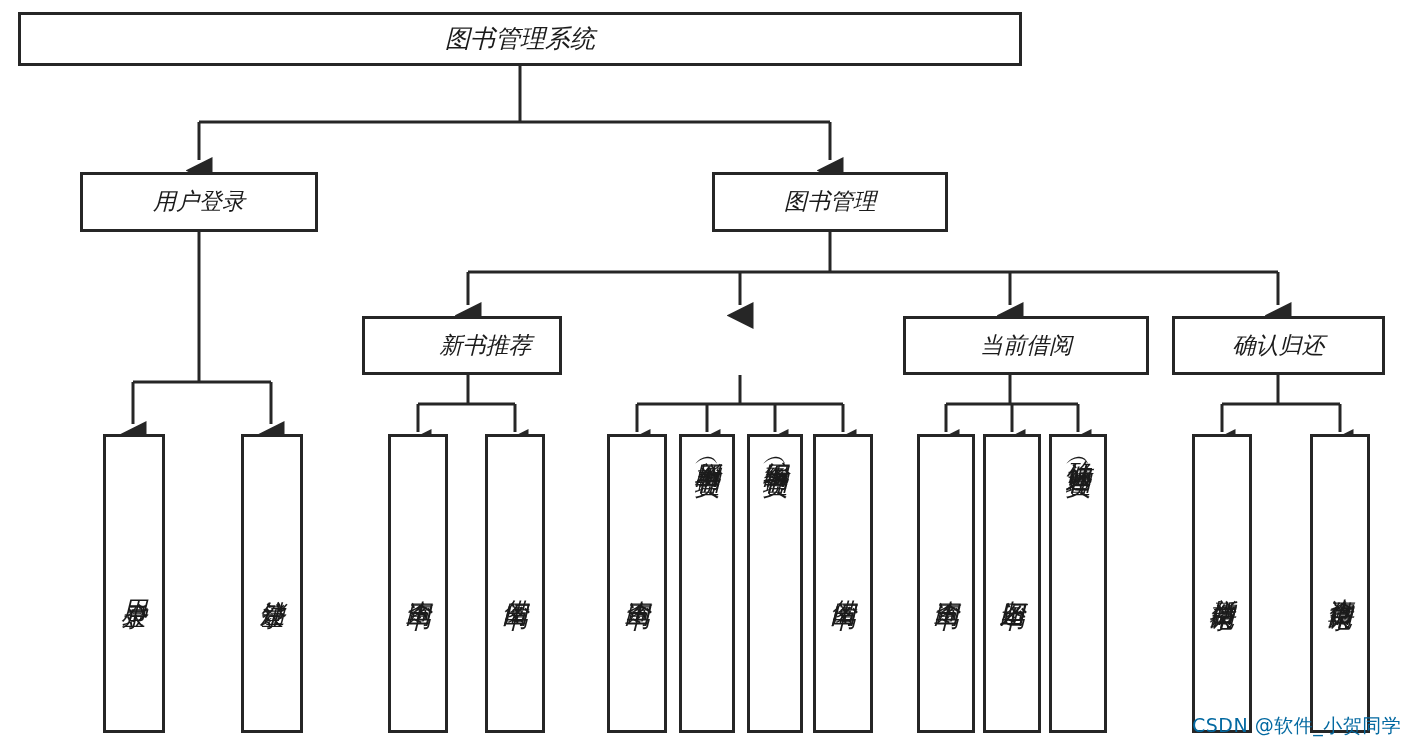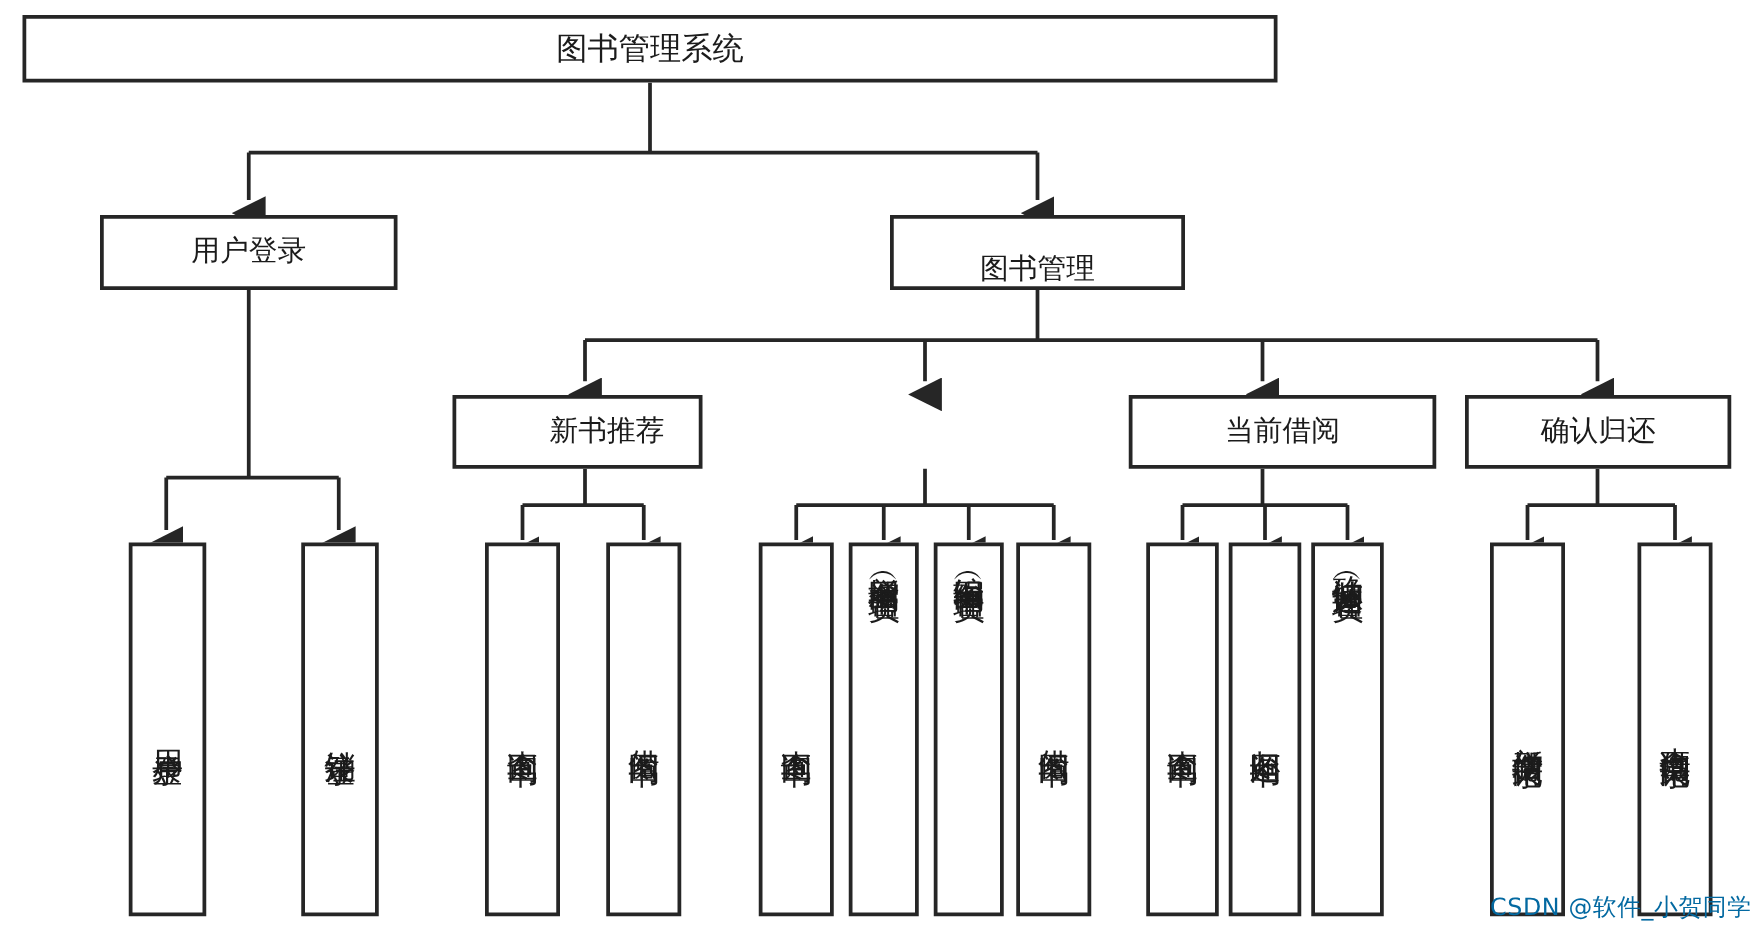--- a/index.html
+++ b/index.html
@@ -29,20 +29,21 @@
   .node {
     position: absolute;
     box-sizing: border-box;
     border: 3px solid #262626;
     background: #ffffff;
     display: flex;
     align-items: center;
     justify-content: center;
     color: #1b1b1b;
     line-height: 1.12;
+    font-style: italic;
   }
   .node .lbl {
     display: block;
     text-align: center;
     white-space: nowrap;
   }
   .node.root {
     border-width: 3px;
   }
   .node.root .lbl {
@@ -139,21 +140,21 @@
     </g>
   </svg>
 
   <div class="node root" style="left:18px; top:12px; width:1004px; height:54px;">
     <span class="lbl">图书管理系统</span>
   </div>
 
   <div class="node level2" style="left:80px; top:172px; width:238px; height:60px;">
     <span class="lbl">用户登录</span>
   </div>
-  <div class="node level2" style="left:712px; top:172px; width:236px; height:60px;align-items:flex-end;">
+  <div class="node level2" style="left:712px; top:172px; width:236px; height:60px;">
     <span class="lbl">图书管理</span>
   </div>
 
   <div class="node level3" style="left:362px; top:316px; width:200px; height:59px;padding-left:47px;">
     <span class="lbl">新书推荐</span>
   </div>
   <div class="node level3" style="left:903px; top:316px; width:246px; height:59px;">
     <span class="lbl">当前借阅</span>
   </div>
   <div class="node level3" style="left:1172px; top:316px; width:213px; height:59px;">

